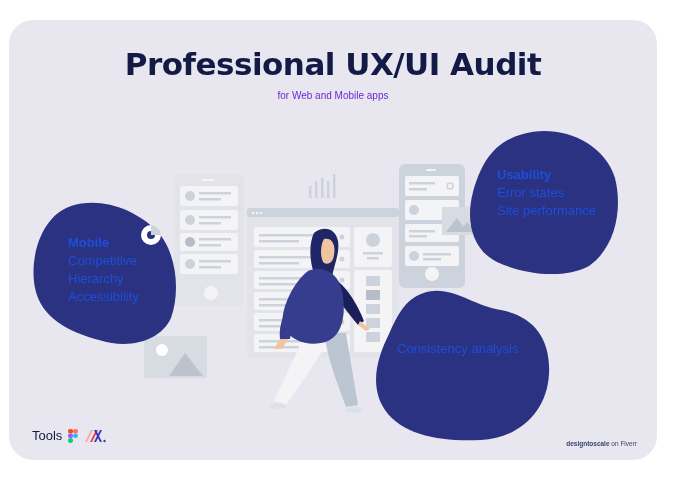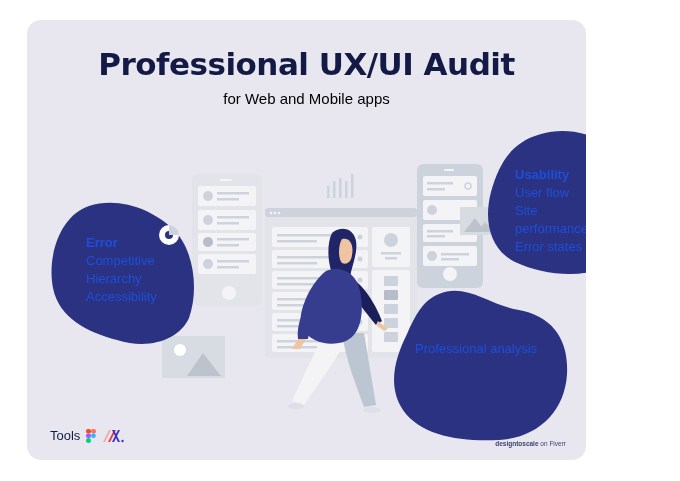--- a/index.html
+++ b/index.html
@@ -1,19 +1,19 @@
 <!DOCTYPE html>
 <html><head>
 <meta charset="utf-8">
 <style>
   html,body{margin:0;padding:0;background:#ffffff;}
   body{width:680px;height:481px;position:relative;overflow:hidden;font-family:"Liberation Sans","DejaVu Sans",sans-serif;}
-  .card{position:absolute;left:27px;top:20px;width:559px;height:440px;background:#e8e7ef;border-radius:14px;overflow:hidden;}
+  .card{position:absolute;left:9px;top:20px;width:648px;height:440px;background:#e8e7ef;border-radius:24px;overflow:hidden;}
   .title{position:absolute;left:0;right:0;top:26px;text-align:center;font-family:"DejaVu Sans",sans-serif;font-weight:bold;font-size:31px;color:#141a46;letter-spacing:-0.5px;}
-  .subtitle{position:absolute;left:0;right:0;top:70px;text-align:center;font-size:15px;color:#000000;}
+  .subtitle{position:absolute;left:0;right:0;top:70px;text-align:center;font-size:10px;color:#6d28d9;}
   .ill{position:absolute;}
   .blob{position:absolute;}
   .blob-text{position:absolute;color:#1d4ed8;font-size:13px;line-height:18px;}
   .blob-text .h{font-weight:bold;}
   .tools{position:absolute;left:23px;top:408px;font-size:13px;color:#141a46;display:flex;align-items:center;gap:6px;}
   .credit{position:absolute;right:20px;top:420px;font-size:6.5px;color:#3a3f6e;}
   .credit b{font-weight:bold;}
 </style>
 </head>
 <body>
@@ -135,41 +135,40 @@
   </svg>
 
   <svg class="blob" style="left:22px;top:180px" width="150" height="150" viewBox="0 0 150 150">
     <path d="M40 6 C70 -4 105 10 125 30 C145 50 150 90 140 118 C130 140 100 150 68 140 C38 132 10 118 4 88 C-2 58 10 16 40 6 Z" fill="#2b3282"></path>
   </svg>
   <div style="position:absolute;left:132px;top:205px;width:20px;height:20px;border-radius:50%;background:#ffffff;">
       <div style="position:absolute;left:6px;top:6px;width:8px;height:8px;border-radius:50%;background:#2b3282;"></div>
       <div style="position:absolute;left:10px;top:0;width:10px;height:10px;border-top-right-radius:10px;background:#cdd3dc;"></div>
     </div>
   <div class="blob-text" style="left:59px;top:214px;">
-    <div class="h">Error</div>
+    <div class="h">Mobile</div>
     <div>Competitive</div>
     <div>Hierarchy</div>
     <div>Accessibility</div>
   </div>
 
   <svg class="blob" style="left:454px;top:110px" width="156" height="146" viewBox="0 0 156 146">
     <path d="M60 4 C95 -6 140 10 152 48 C160 80 152 118 126 136 C100 150 60 144 34 132 C10 120 2 92 10 62 C18 34 30 12 60 4 Z" fill="#2b3282"></path>
   </svg>
   <div class="blob-text" style="left:488px;top:146px;">
     <div class="h">Usability</div>
-    <div>User flow</div>
+    <div>Error states</div>
     <div>Site performance</div>
-    <div>Error states</div>
   </div>
 
   <svg class="blob" style="left:364px;top:268px" width="180" height="154" viewBox="0 0 180 154">
     <path d="M48 6 C75 -6 100 18 128 22 C160 28 178 50 176 86 C174 124 146 150 108 152 C70 154 30 148 12 122 C-4 98 4 70 16 46 C24 28 32 12 48 6 Z" fill="#2b3282"></path>
   </svg>
   <div class="blob-text" style="left:388px;top:320px;">
-    <div>Professional analysis</div>
+    <div>Consistency analysis</div>
   </div>
 
   <svg class="ill" style="left:245px;top:205px" width="130" height="190" viewBox="0 0 130 190">
 
     <path d="M60 8 C70 0 82 4 84 16 C86 28 80 40 78 52 L62 52 C56 42 54 20 60 8 Z" fill="#1f2566"></path>
 
     <path d="M70 14 C78 12 82 20 80 30 C79 38 74 40 70 38 C66 34 66 20 70 14 Z" fill="#efc4a0"></path>
 
     <path d="M78 52 C92 60 104 80 110 96 L104 100 C94 88 84 74 74 64 Z" fill="#1a1f5a"></path>
     <path d="M106 96 L116 104 L112 106 L104 100 Z" fill="#efc4a0"></path>

